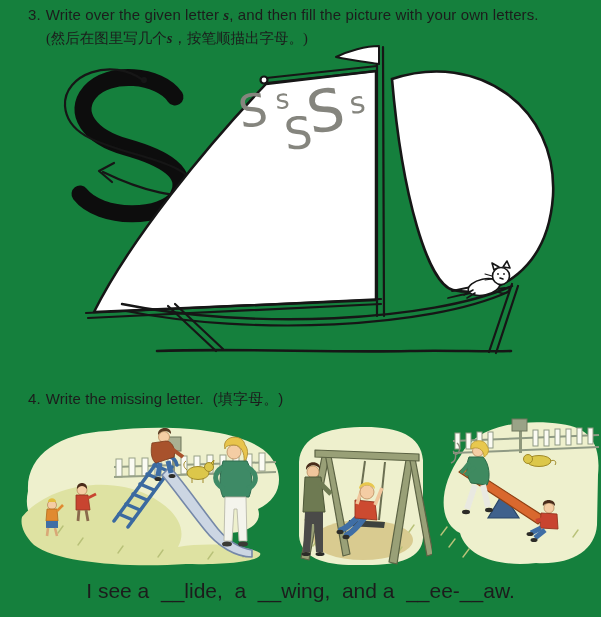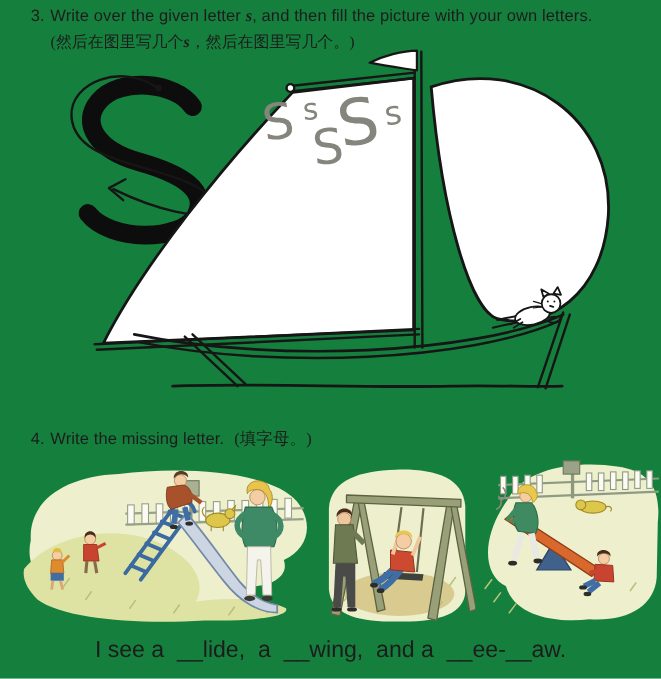--- a/index.html
+++ b/index.html
@@ -2,33 +2,33 @@
 <html><head>
 <meta charset="utf-8">
 <style>
   html,body{margin:0;padding:0;background:#fff;}
   .page{position:relative;width:601px;height:617px;background:#15803d;
         font-family:"Liberation Sans",sans-serif;color:#1c1c1c;overflow:hidden;}
   .h{position:absolute;font-size:15px;letter-spacing:.1px;white-space:pre;}
   .hnum{margin-right:5px;}
   .sub{position:absolute;font-family:"Liberation Serif",serif;font-size:14.5px;white-space:pre;}
   .bis{font-weight:bold;font-style:italic;font-family:"Liberation Serif",serif;}
-  .cjk{font-family:Liberation Serif, serif;}
+  .cjk{font-family:Liberation Sans, sans-serif;}
   .cap{position:absolute;left:0;width:100%;text-align:center;font-size:21px;white-space:pre;}
   svg{position:absolute;display:block;}
   .sl{font-family:"DejaVu Sans",sans-serif;fill:#85857e;}
 </style>
 </head>
 <body>
 
 <div class="page">
 
   <div class="h" style="left:28px;top:6px;"><span class="hnum">3.</span><span>Write over the given letter </span><span class="bis">s</span><span>, and then fill the picture with your own letters.</span></div>
 
-  <div class="sub" style="left:46px;top:29px;"><span>(然后在图里写几个</span><span class="bis">s</span><span>，然后在图里写几个。)</span></div>
+  <div class="sub" style="left:46px;top:29px;"><span>(然后在图里写几个</span><span class="bis">s</span><span>，按笔顺描出字母。)</span></div>
 
   <svg style="left:0;top:38px;width:601px;height:346px" viewBox="0 38 601 346">
 
     <g stroke="#0d0d0d" fill="none" stroke-linecap="round" stroke-linejoin="round">
       <path stroke-width="17" d="M 175,97 C 160,74 108,70 90,92 C 72,113 90,137 126,147 C 165,158 190,173 178,196 C 164,220 100,220 80,194"></path>
     </g>
 
     <g stroke="#161616" fill="none" stroke-width="2.2" stroke-linecap="round" stroke-linejoin="round">
       <circle cx="144" cy="80" r="3" fill="#161616" stroke="none"></circle>
       <path d="M 143,80 C 112,57 63,74 65,106 C 67,133 95,142 128,152 C 164,162 196,172 191,188 C 187,203 140,190 103,172"></path>

